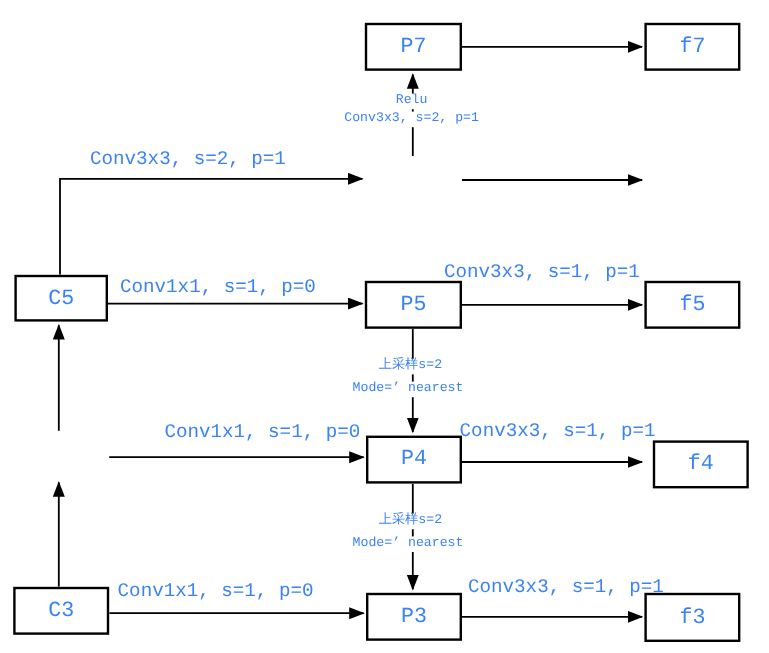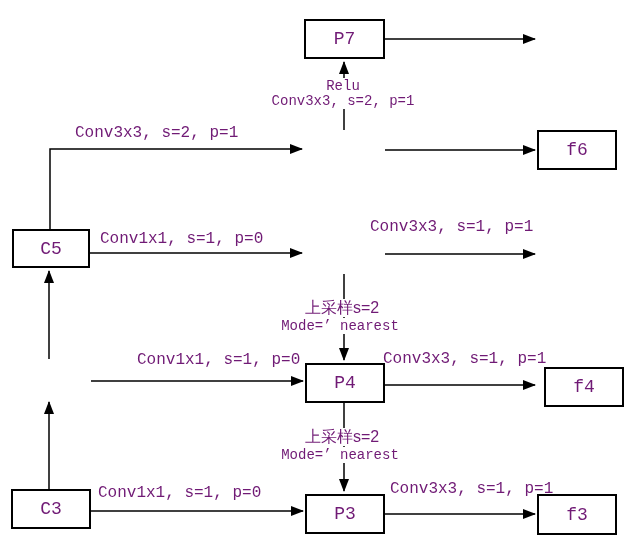--- a/index.html
+++ b/index.html
@@ -2,21 +2,21 @@
 <html><head>
 <meta charset="utf-8">
 <title>Diagram</title>
 <style>
   html, body { margin: 0; padding: 0; background: #ffffff; }
   .canvas {
     position: relative;
     width: 641px;
     height: 544px;
     background: #ffffff;
-    color: #701a75;
+    color: #3b82f6;
     font-family: "Liberation Mono", "DejaVu Sans Mono", monospace;
     overflow: hidden;
   }
   .edges {
     position: absolute;
     left: 0; top: 0;
     width: 641px; height: 544px;
   }
   .node {
     position: absolute;
@@ -30,31 +30,31 @@
     line-height: 1;
   }
   .elabel {
     position: absolute;
     font-size: 16px;
     white-space: nowrap;
     line-height: 1.1;
   }
   .slabel {
     position: absolute;
-    font-size: 14px;
+    font-size: 11px;
     white-space: nowrap;
     line-height: 1.15;
     background: #ffffff;
     transform: translateX(-50%);
     padding: 0 2px;
     text-align: center;
   }
   .slabel.cjk {
-    font-size: 16px;
-    font-family: Liberation Sans, sans-serif;
+    font-size: 11px;
+    font-family: Liberation Mono, monospace;
   }
 </style>
 </head>
 <body>
 
 <div class="canvas">
 
   <svg class="edges" viewBox="0 0 641 544" xmlns="http://www.w3.org/2000/svg">
     <defs>
       <marker id="arw" markerUnits="userSpaceOnUse" markerWidth="15" markerHeight="12" refX="12" refY="5" orient="auto">
@@ -75,25 +75,31 @@
       <path d="M385,514 L535,514" marker-end="url(#arw)"></path>
       <path d="M344,130 L344,62" marker-end="url(#arw)"></path>
       <path d="M344,274 L344,360" marker-end="url(#arw)"></path>
       <path d="M344,403 L344,491" marker-end="url(#arw)"></path>
     </g>
   </svg>
 
   <div class="node" style="left:304px;top:19px;width:81px;height:40px">
       <span>P7</span>
     </div>
-  <div class="node" style="left:537px;top:130px;width:80px;height:40px">
-      <span>f6</span>
+  <div class="node" style="left:537px;top:19px;width:80px;height:40px">
+      <span>f7</span>
     </div>
   <div class="node" style="left:12px;top:229px;width:78px;height:39px">
       <span>C5</span>
+    </div>
+  <div class="node" style="left:304px;top:234px;width:81px;height:40px">
+      <span>P5</span>
+    </div>
+  <div class="node" style="left:537px;top:234px;width:80px;height:40px">
+      <span>f5</span>
     </div>
   <div class="node" style="left:305px;top:363px;width:80px;height:40px">
       <span>P4</span>
     </div>
   <div class="node" style="left:544px;top:367px;width:80px;height:40px">
       <span>f4</span>
     </div>
   <div class="node" style="left:11px;top:489px;width:80px;height:40px">
       <span>C3</span>
     </div>

